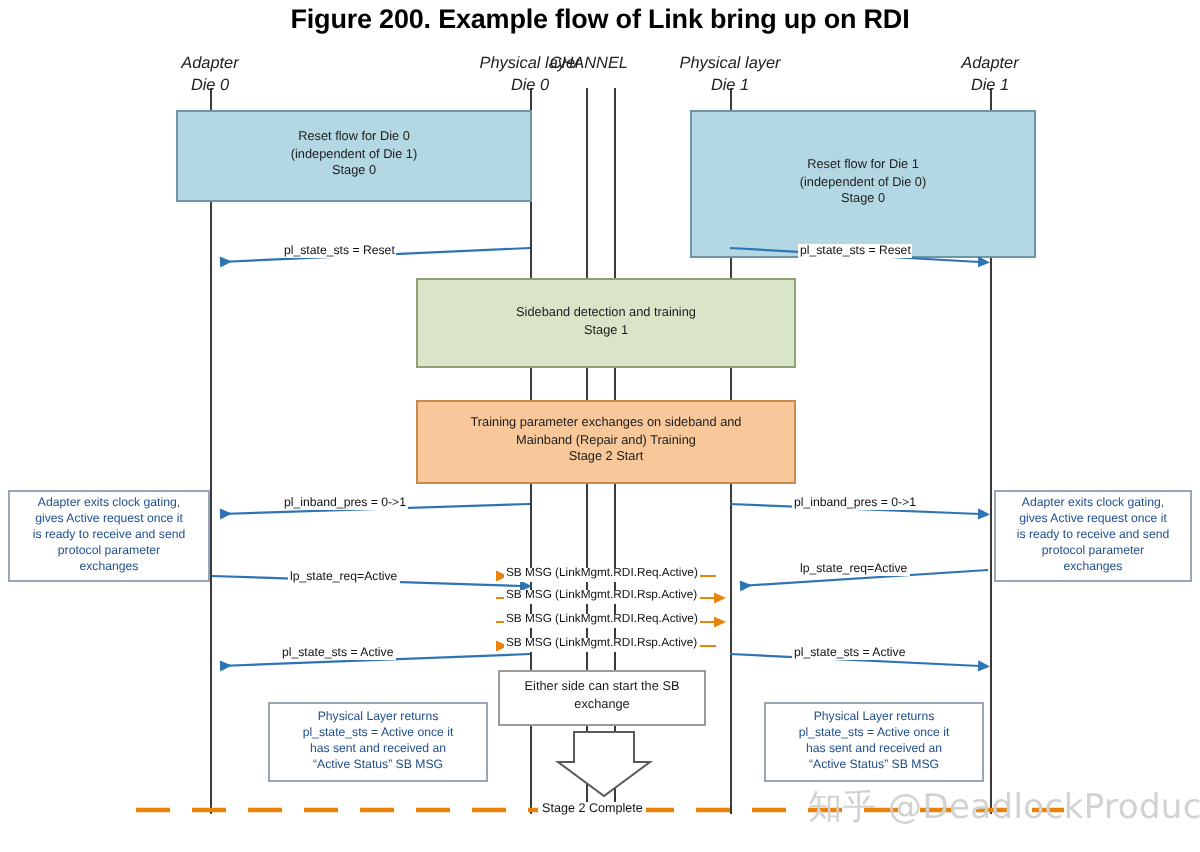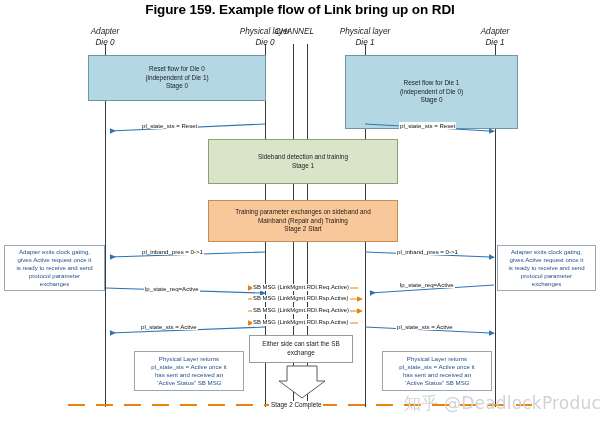--- a/index.html
+++ b/index.html
@@ -83,21 +83,21 @@
     letter-spacing:0.2px;
     white-space:nowrap;
     font-family:"DejaVu Sans", sans-serif;
   }
 </style>
 </head>
 <body>
 
 <div id="stage">
 
-  <div class="title">Figure 159. Example flow of Link bring up on RDI</div>
+  <div class="title">Figure 200. Example flow of Link bring up on RDI</div>
 
   <div class="colhead" style="left:70px;top:27px;width:70px;">
     <div>Adapter</div>
     <div>Die 0</div>
   </div>
   <div class="colhead" style="left:225px;top:27px;width:80px;">
     <div>Physical layer</div>
     <div>Die 0</div>
   </div>
   <div class="colhead" style="left:258px;top:27px;width:56px;text-align:right;">

